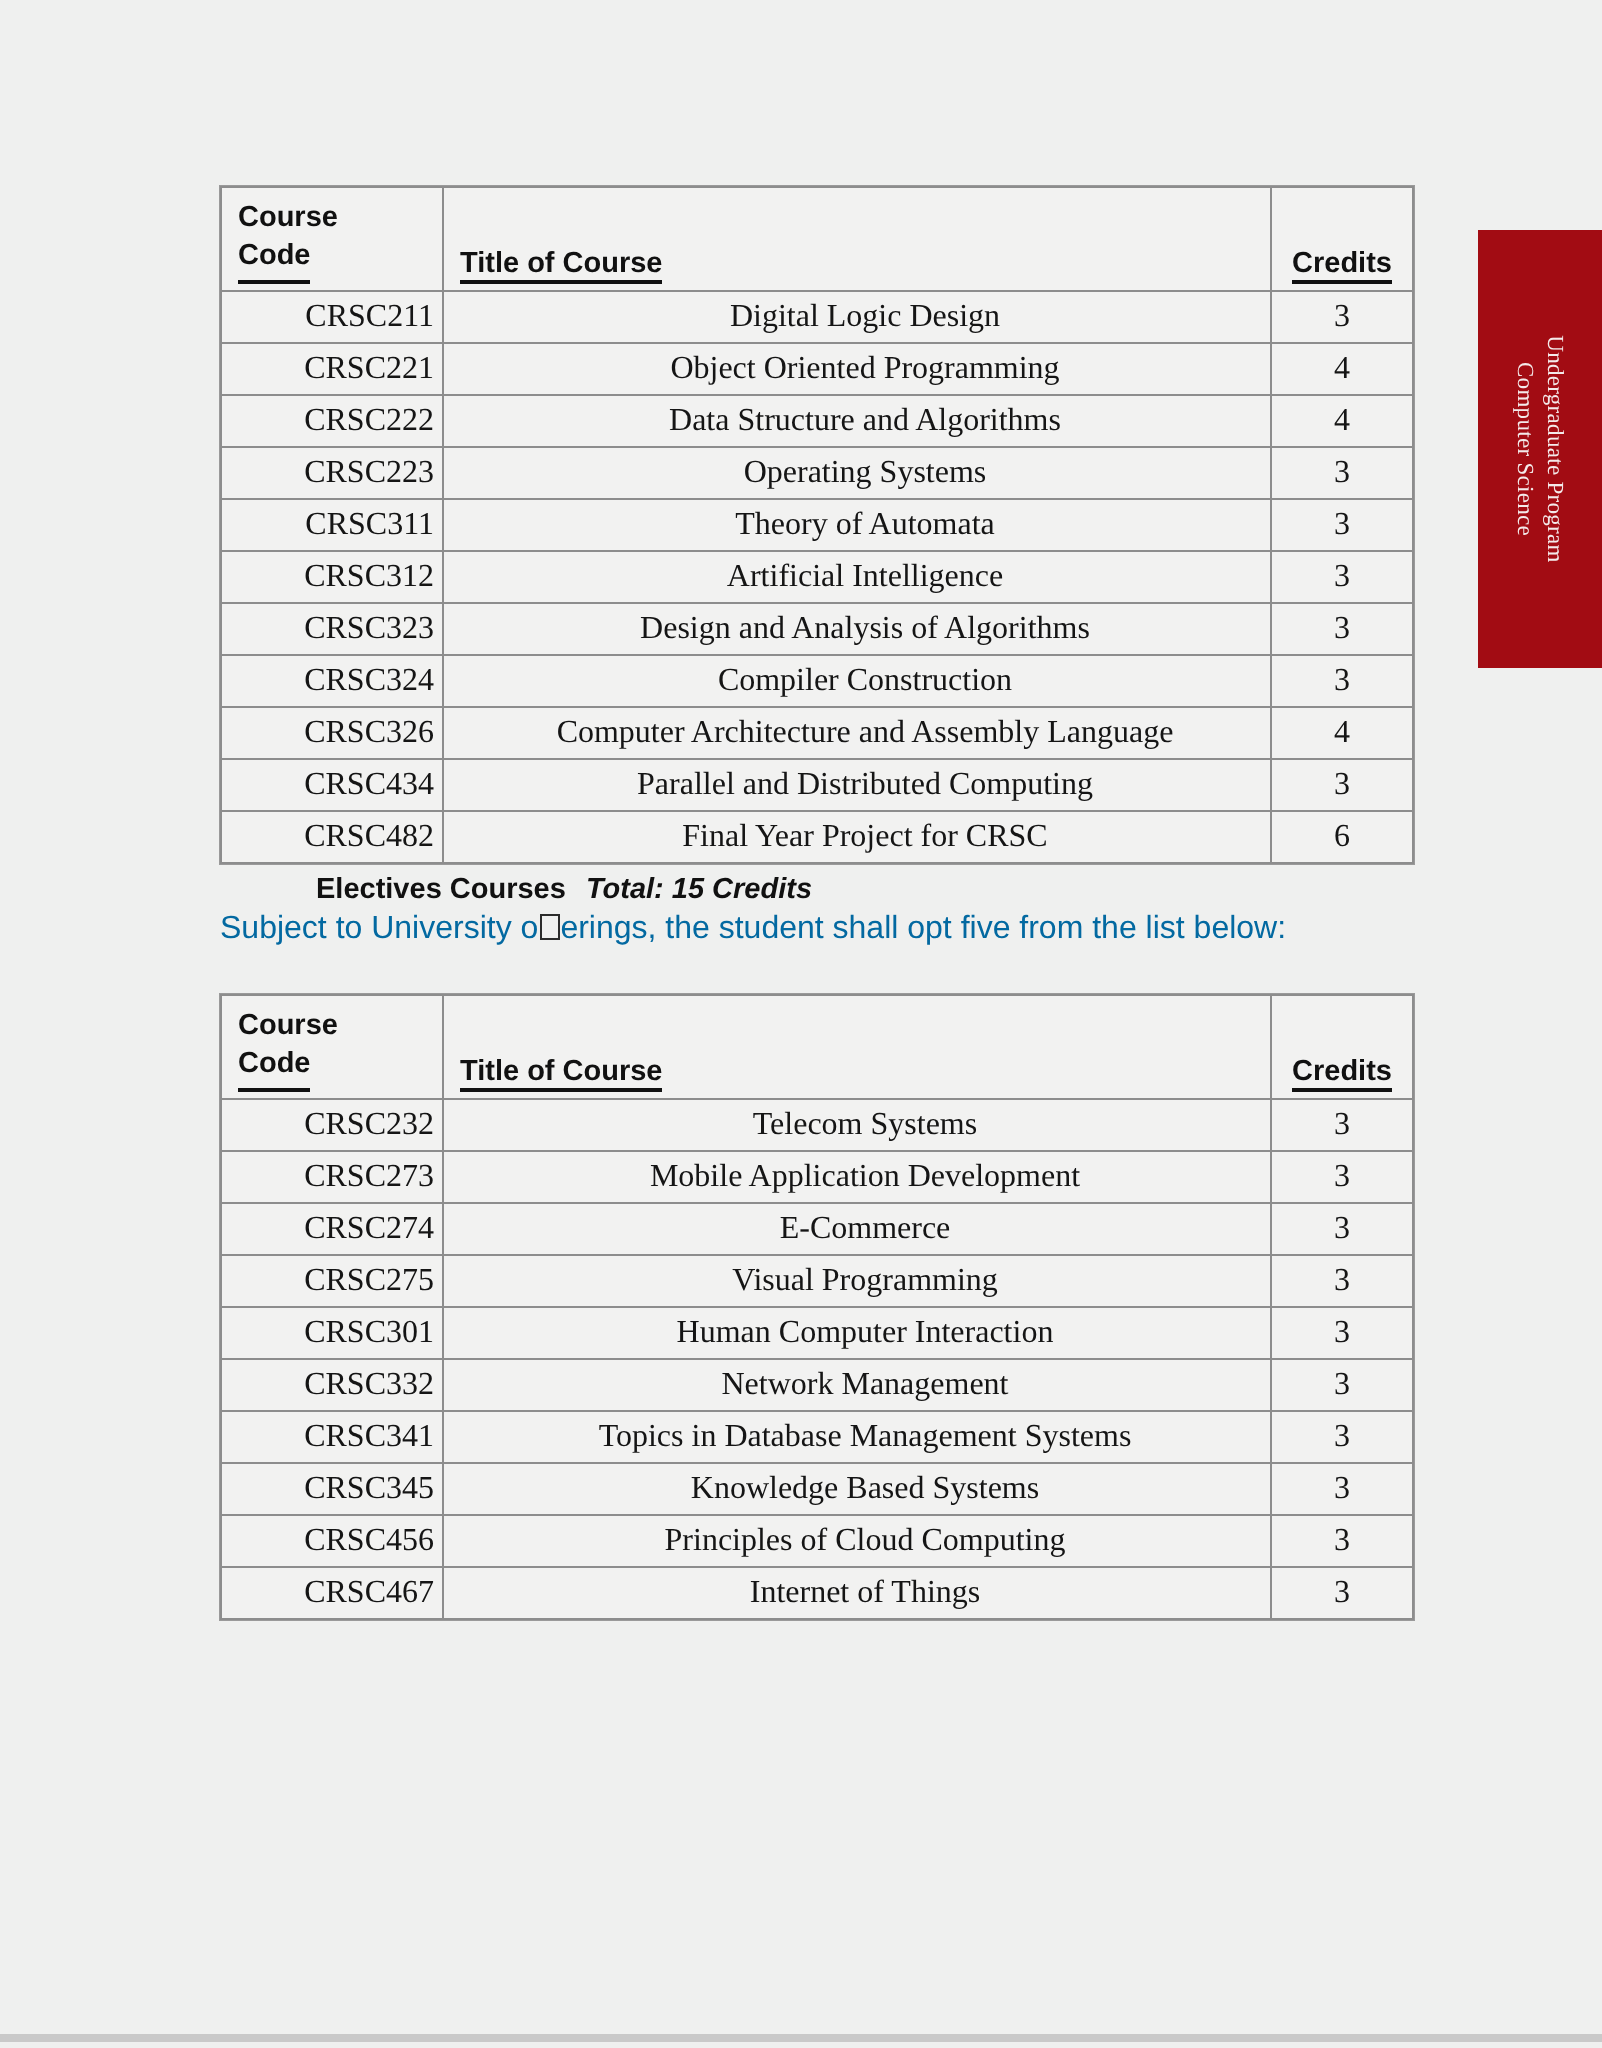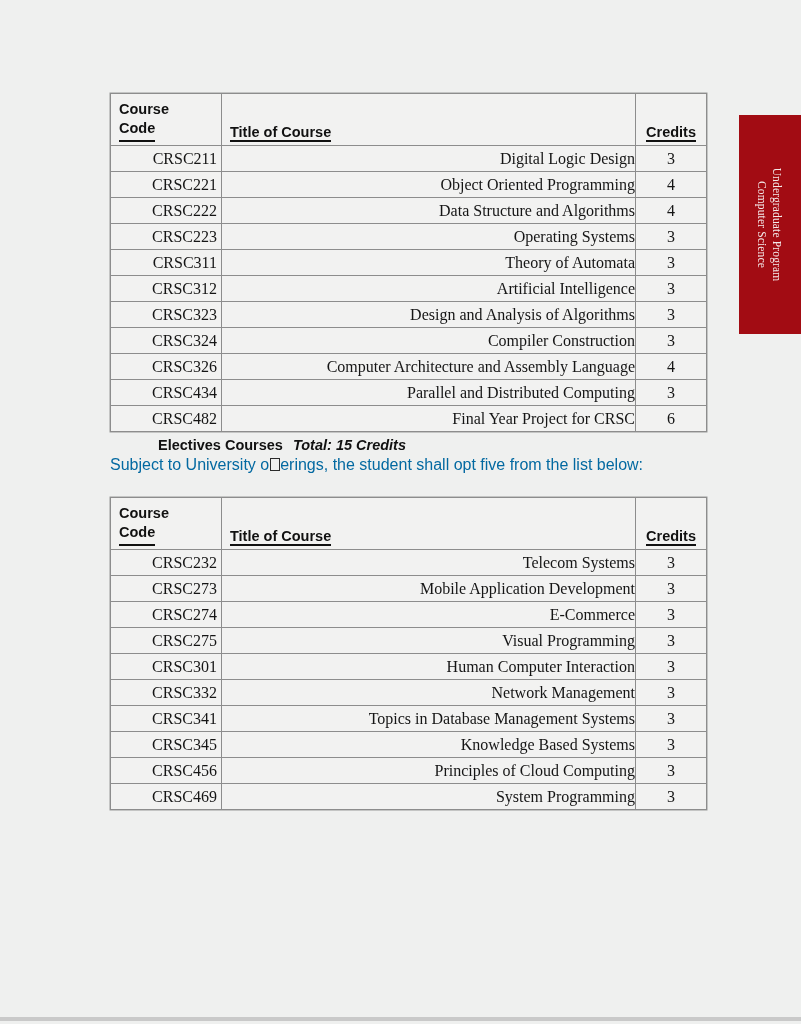--- a/index.html
+++ b/index.html
@@ -134,21 +134,21 @@
     height: 25px;
     font-family: "Liberation Serif", "DejaVu Serif", serif;
     font-size: 16px;
     color: #151515;
   }
   td.cell-code {
     text-align: right;
     padding-right: 4px;
   }
   td.cell-title {
-    text-align: right;
+    text-align: center;
     padding-left: 8px;
   }
   td.cell-credits {
     text-align: center;
   }
 
   
   #electives-heading {
     position: absolute;
     left: 110px;
@@ -341,21 +341,21 @@
           <td class="cell-code">CRSC345</td>
           <td class="cell-title">Knowledge Based Systems</td>
           <td class="cell-credits">3</td>
         </tr>
         <tr>
           <td class="cell-code">CRSC456</td>
           <td class="cell-title">Principles of Cloud Computing</td>
           <td class="cell-credits">3</td>
         </tr>
         <tr>
-          <td class="cell-code">CRSC469</td>
-          <td class="cell-title">System Programming</td>
+          <td class="cell-code">CRSC467</td>
+          <td class="cell-title">Internet of Things</td>
           <td class="cell-credits">3</td>
         </tr>
       </tbody>
   </table>
 
   <div id="page-bottom-rule"></div>
 </div>
 
 </body></html>

